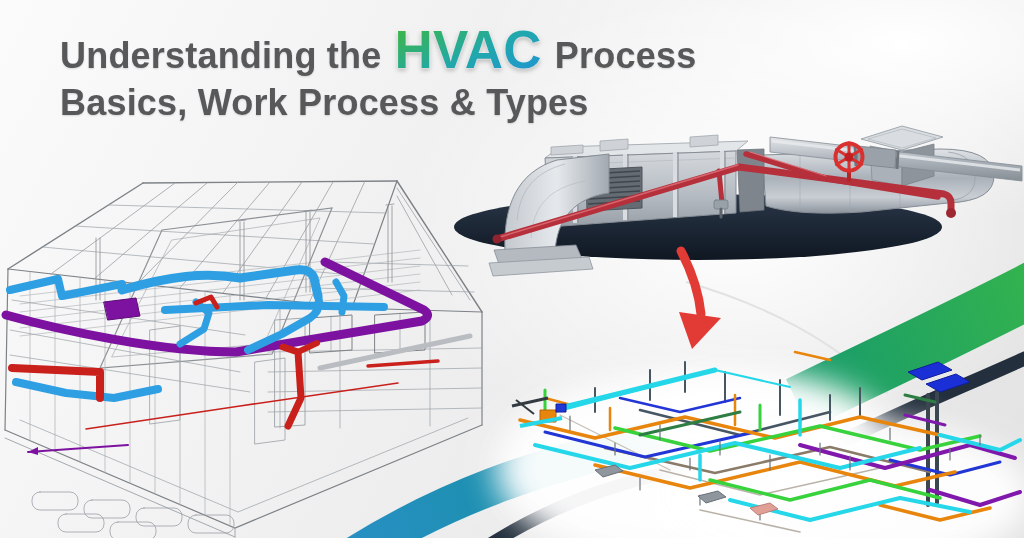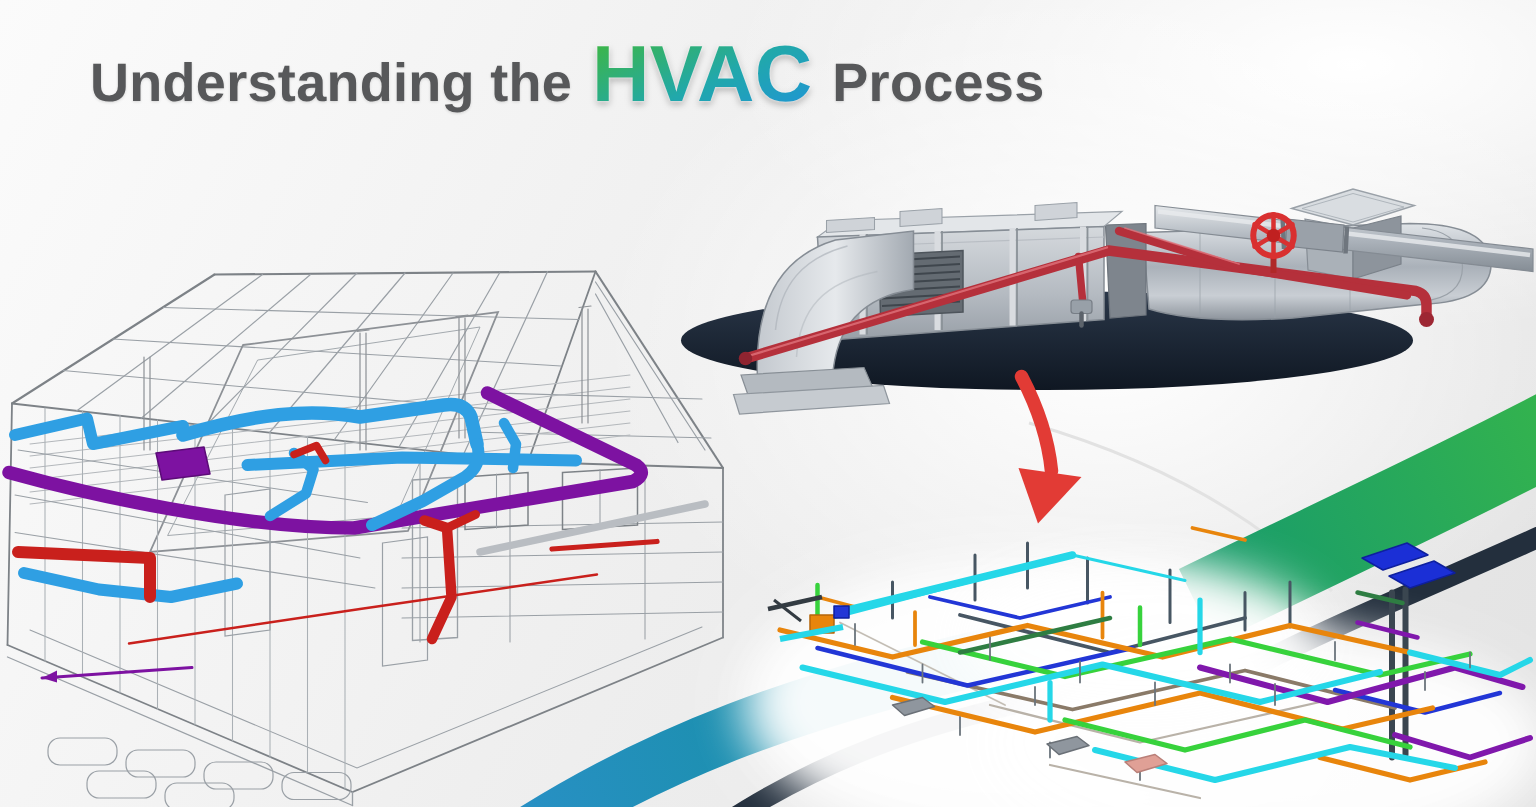--- a/index.html
+++ b/index.html
@@ -337,15 +337,16 @@
     </g>
   </svg>
 
   <svg class="layer" width="1024" height="538" viewBox="0 0 1024 538">
     <path d="M681,251 C692,272 699,294 701,314" fill="none" stroke="#e23b35" stroke-width="9" stroke-linecap="round"></path>
     <path d="M679,312 L721,318 L692,349 Z" fill="#e23b35"></path>
   </svg>
 
   <h1 class="title">
     <span>Understanding the </span><span class="hvac">HVAC</span><span> Process</span>
+    <span class="l2">Basics, Work Process &amp; Types</span>
   </h1>
 
 </div>
 
 </body></html>

